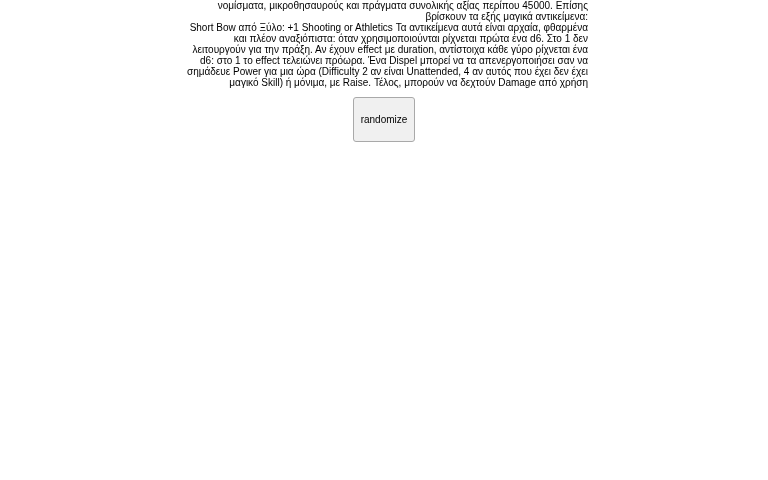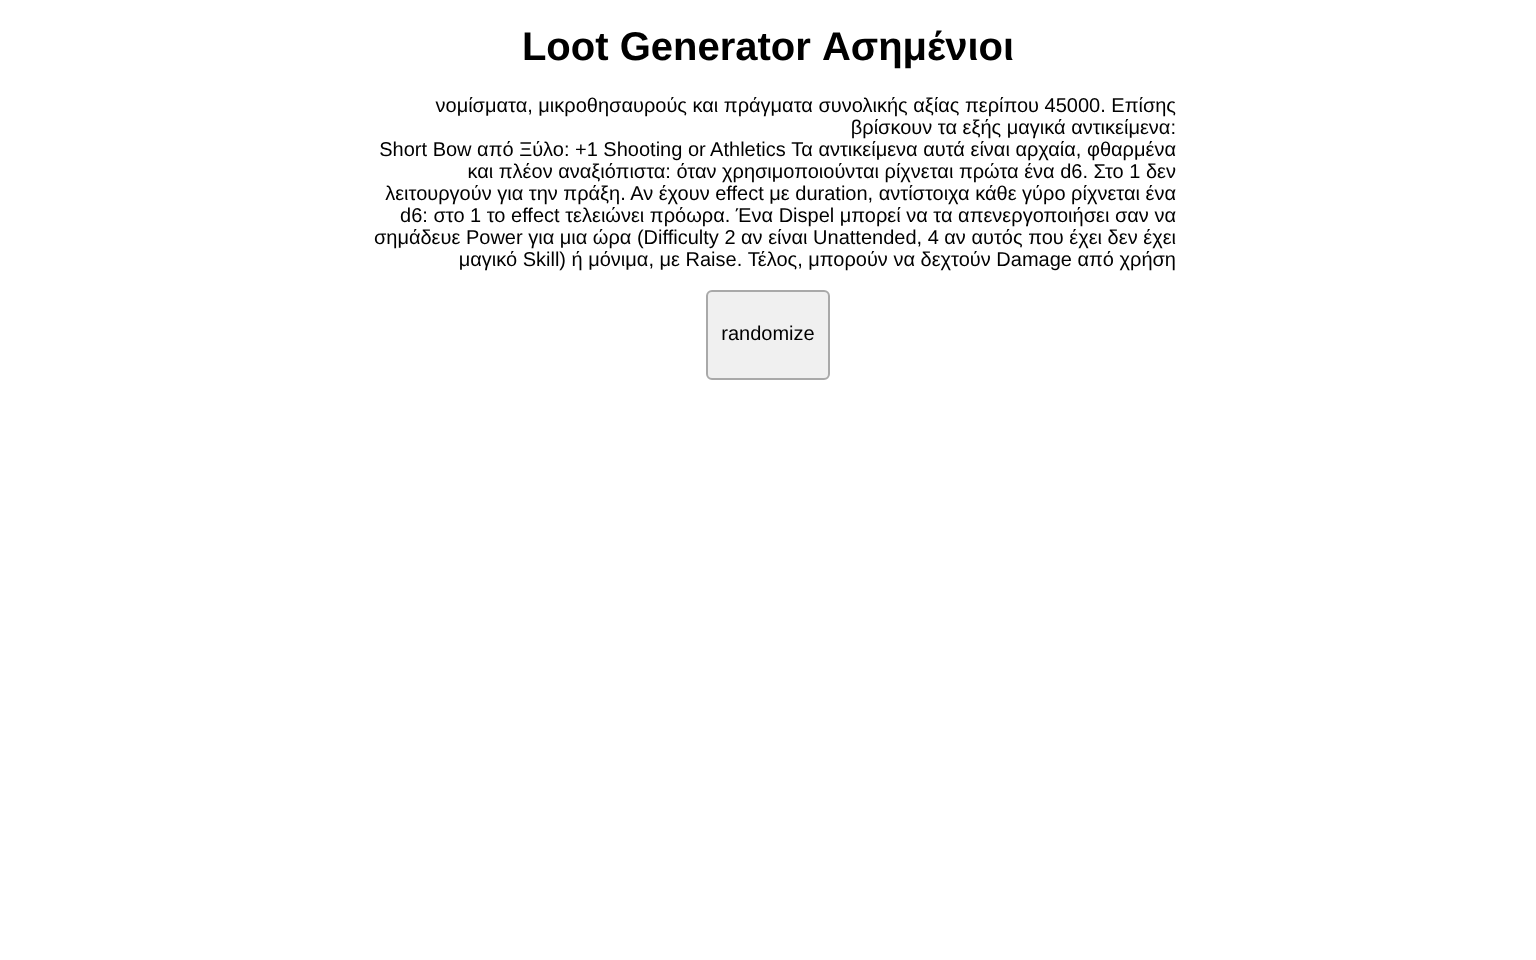--- a/index.html
+++ b/index.html
@@ -38,21 +38,20 @@
     border: 1px solid #a9a9a9;
     border-radius: 3px;
     padding: 16px 7px;
     cursor: pointer;
   }
 </style>
 </head>
 <body>
 
 <main>
-  <h1 class="page-title">Loot Generator Ασημένιοι</h1>
 
   <div class="description">
     <div>νομίσματα, μικροθησαυρούς και πράγματα συνολικής αξίας περίπου 45000. Επίσης βρίσκουν τα εξής μαγικά αντικείμενα:</div>
     <div>Short Bow από Ξύλο: +1 Shooting or Athletics Τα αντικείμενα αυτά είναι αρχαία, φθαρμένα και πλέον αναξιόπιστα: όταν χρησιμοποιούνται ρίχνεται πρώτα ένα d6. Στο 1 δεν λειτουργούν για την πράξη. Αν έχουν effect με duration, αντίστοιχα κάθε γύρο ρίχνεται ένα d6: στο 1 το effect τελειώνει πρόωρα. Ένα Dispel μπορεί να τα απενεργοποιήσει σαν να σημάδευε Power για μια ώρα (Difficulty 2 αν είναι Unattended, 4 αν αυτός που έχει δεν έχει μαγικό Skill) ή μόνιμα, με Raise. Τέλος, μπορούν να δεχτούν Damage από χρήση</div>
   </div>
 
   <div class="button-row">
     <button type="button" class="randomize-button">randomize</button>
   </div>
 </main>

